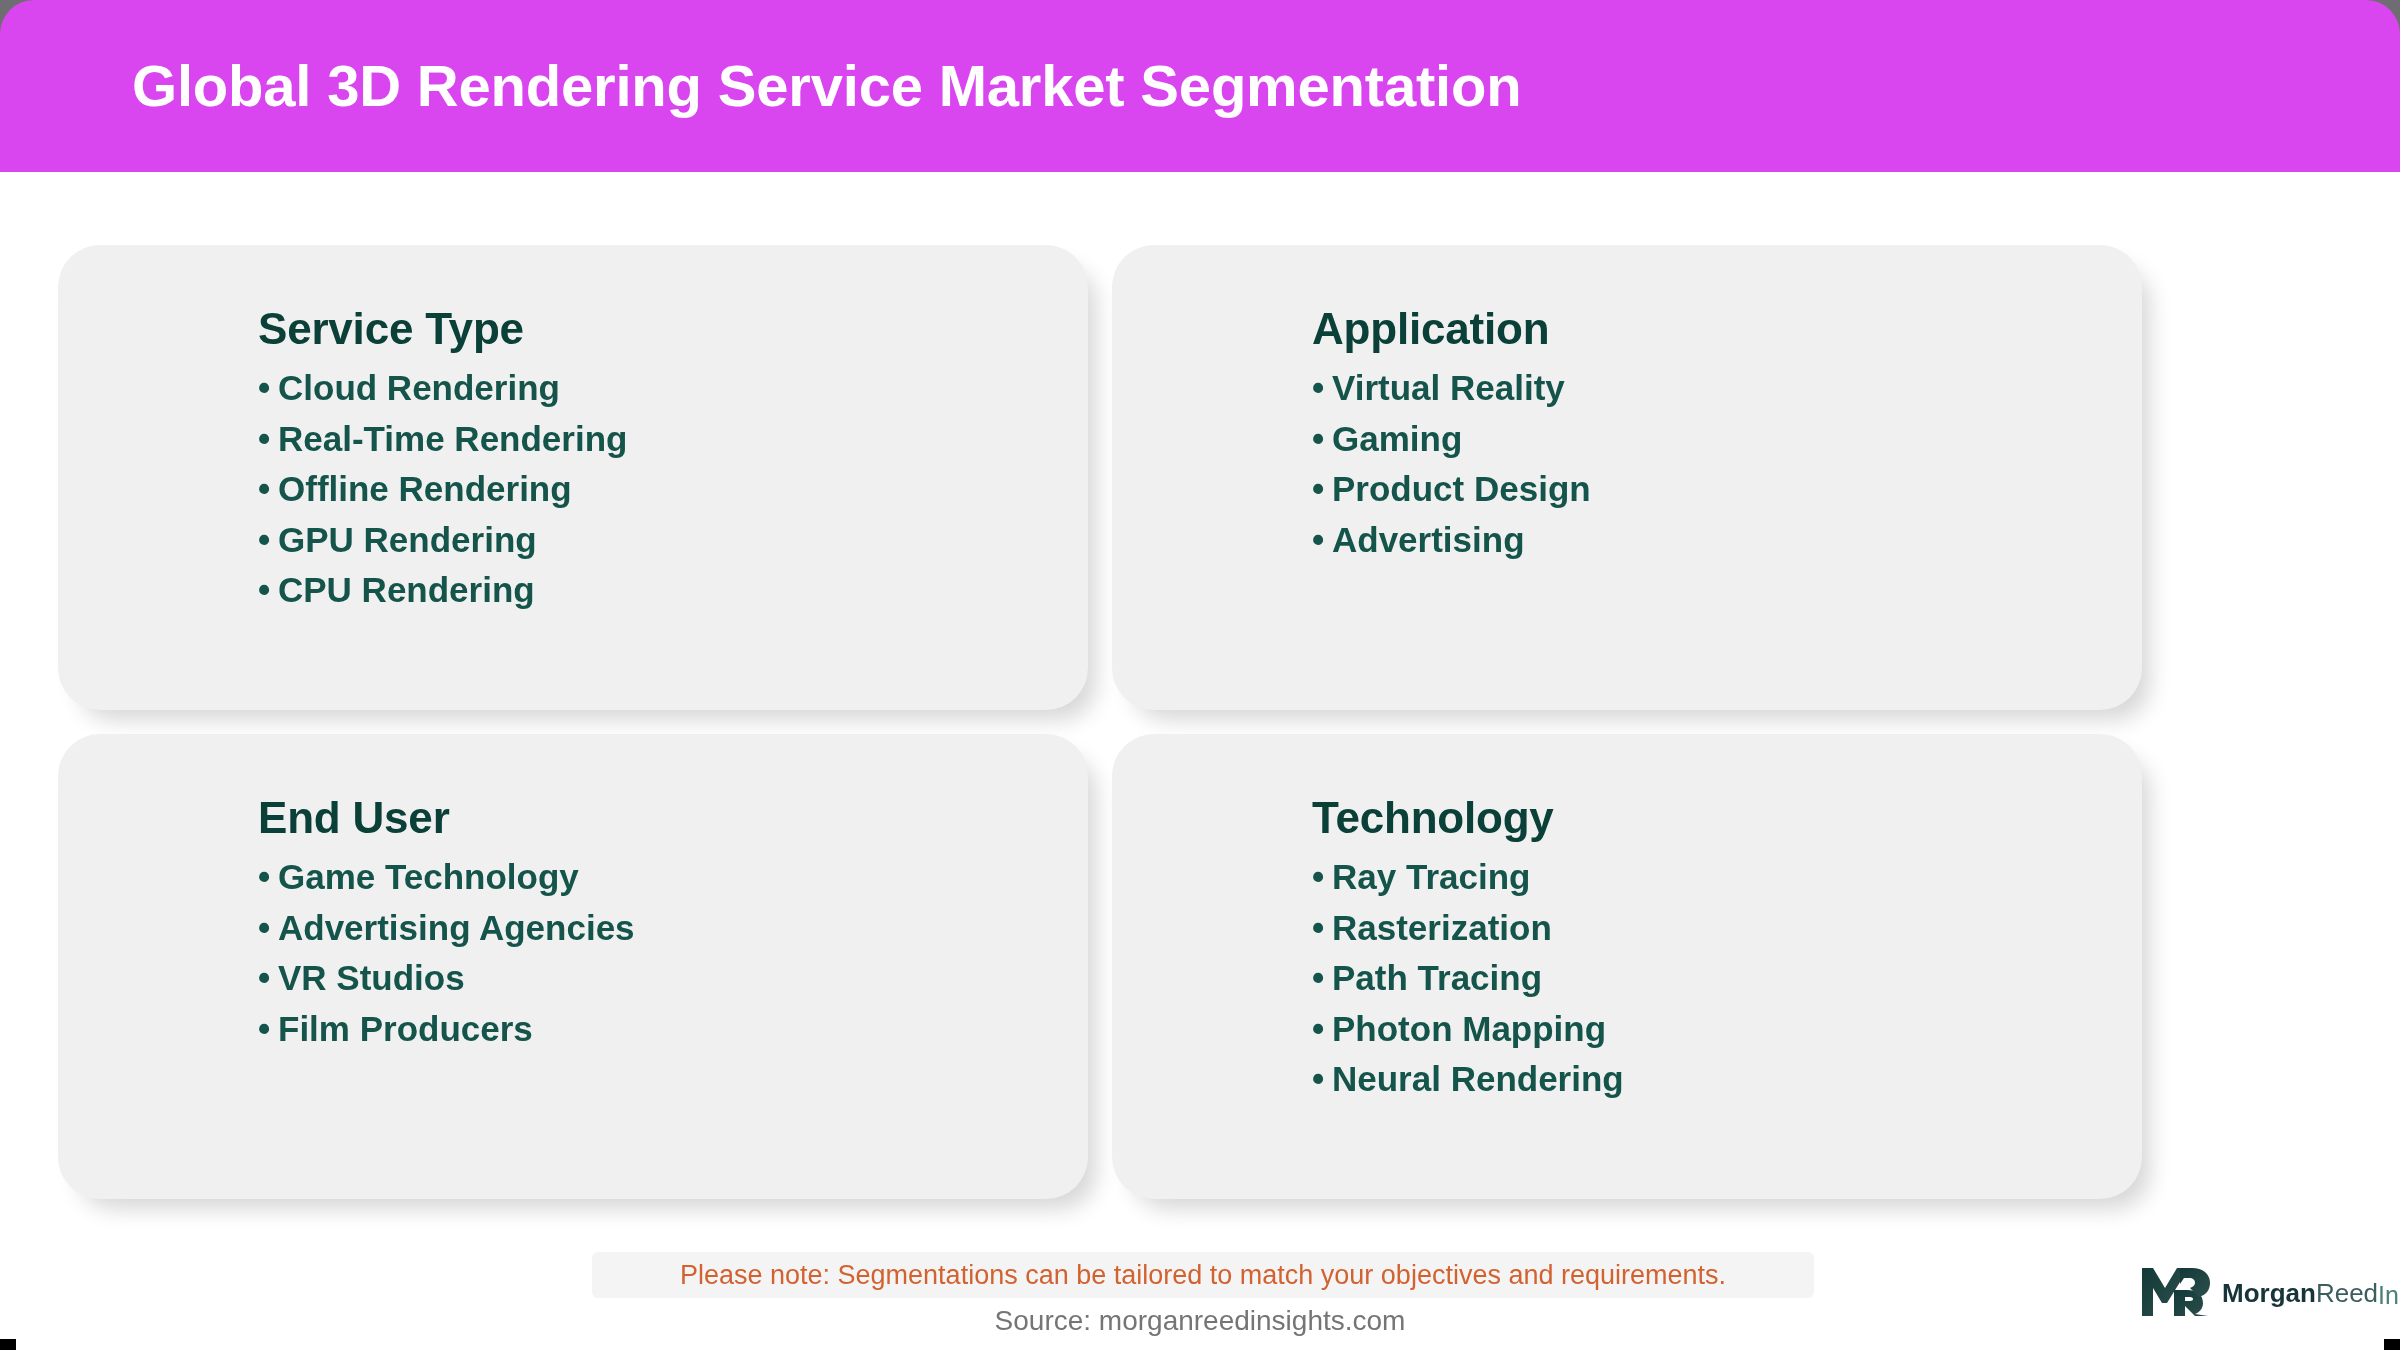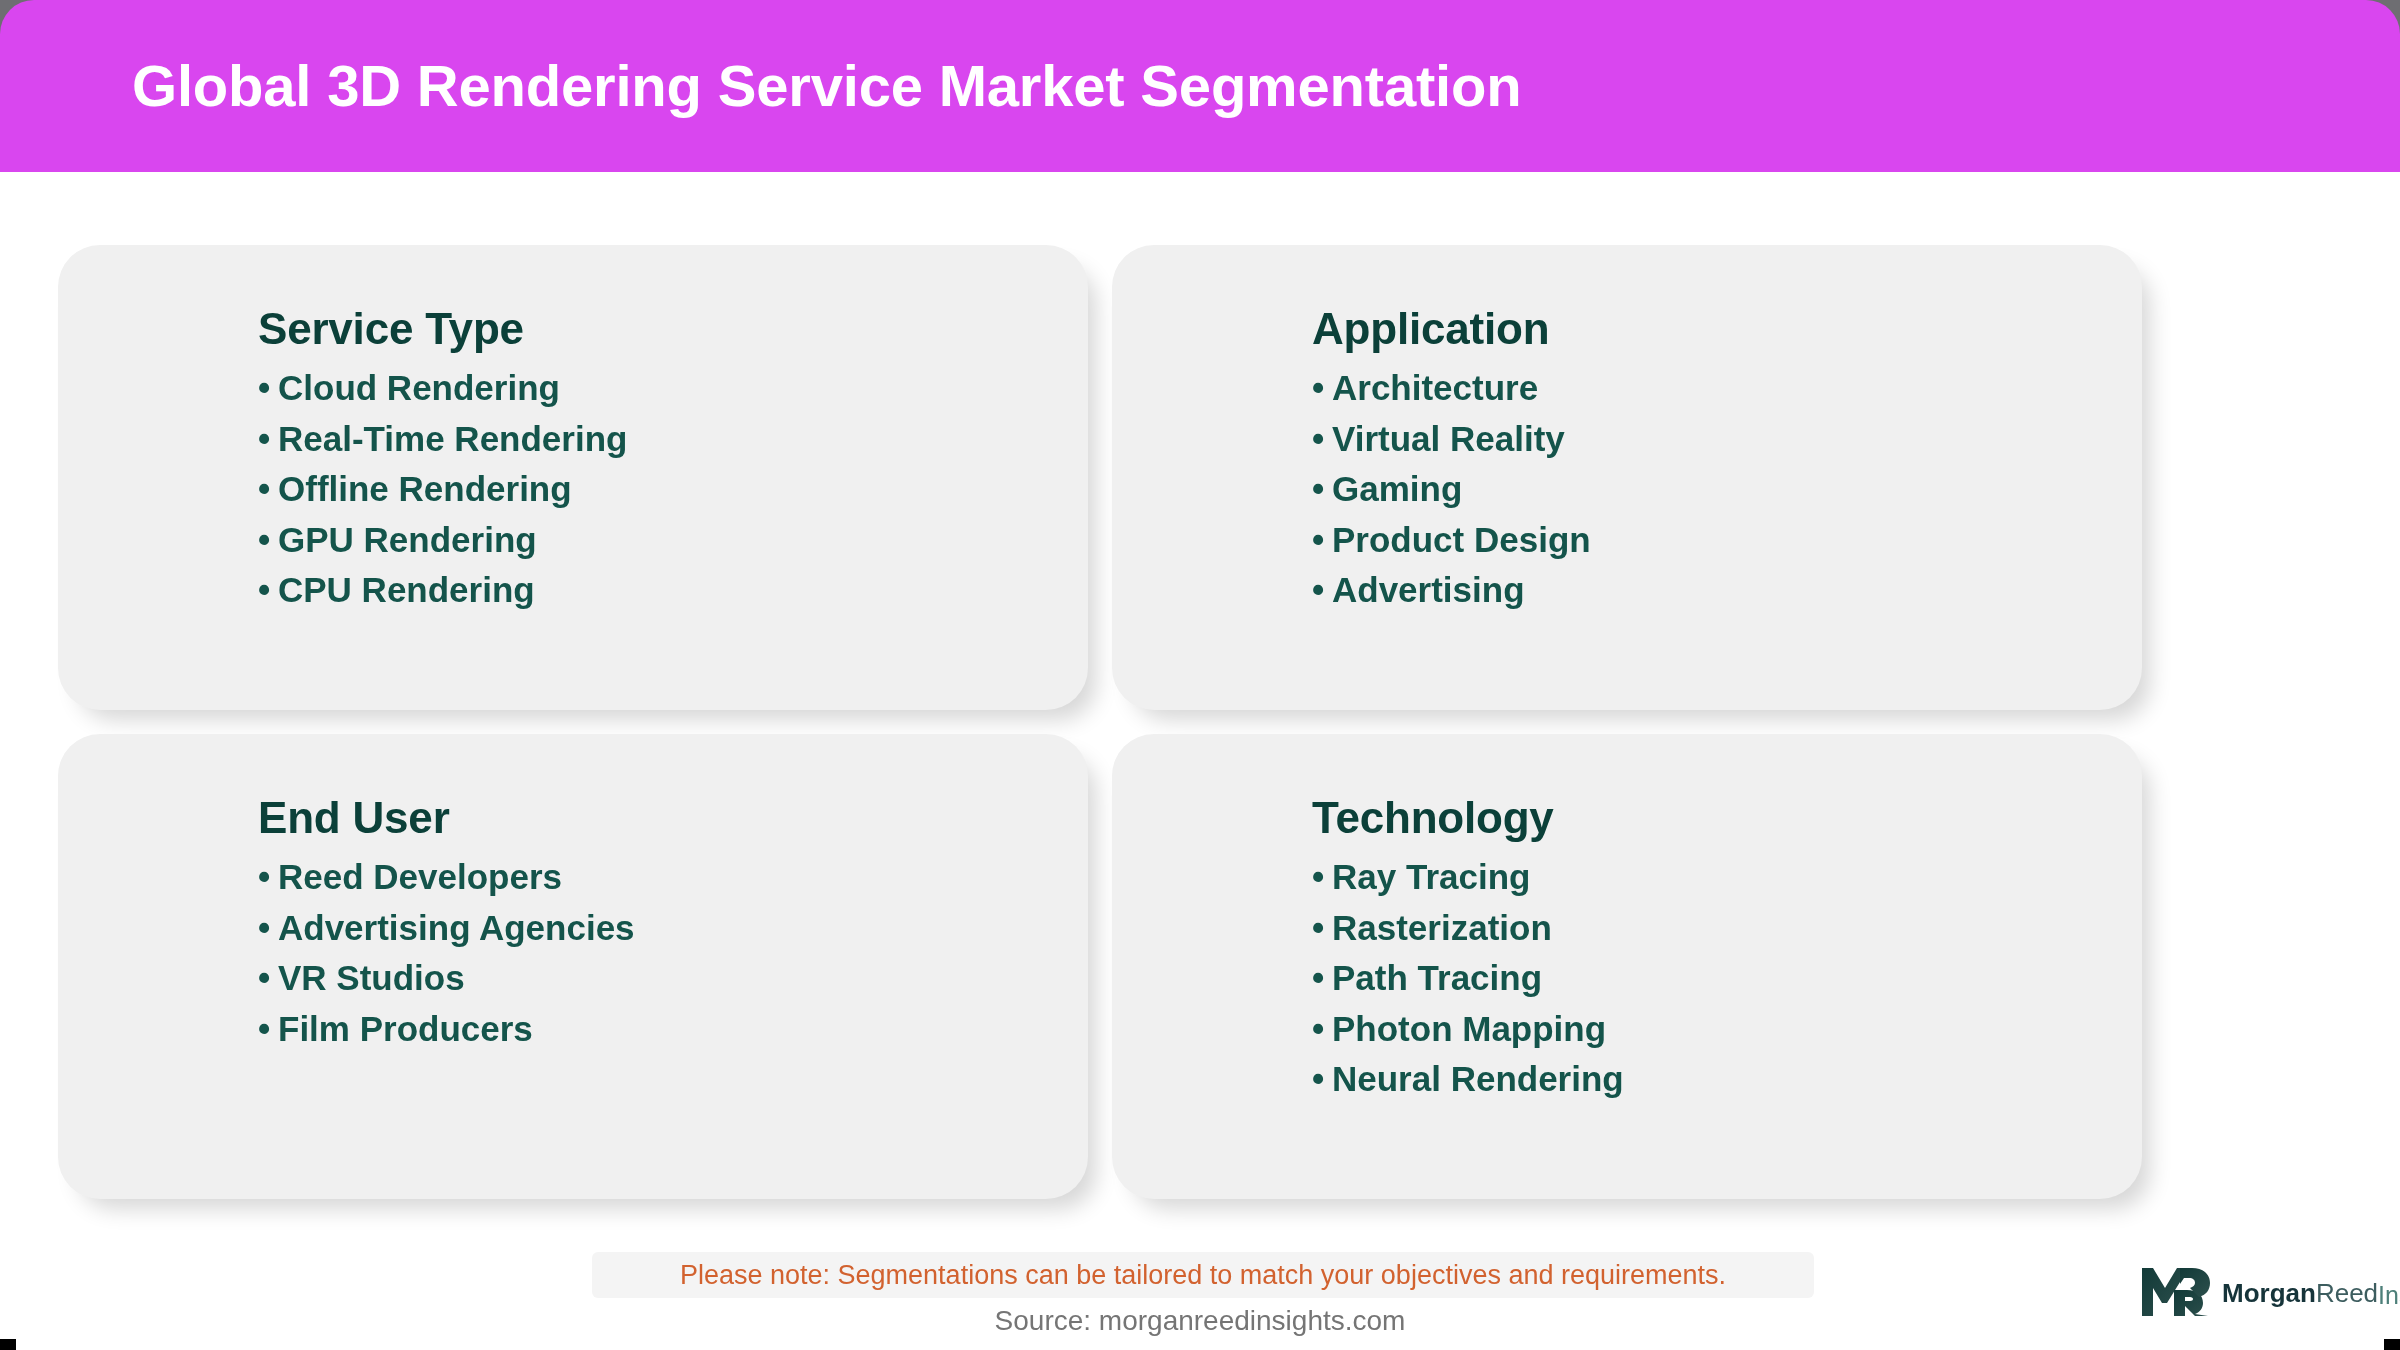--- a/index.html
+++ b/index.html
@@ -192,32 +192,31 @@
       <li><span class="bullet">•</span><span>Real-Time Rendering</span></li>
       <li><span class="bullet">•</span><span>Offline Rendering</span></li>
       <li><span class="bullet">•</span><span>GPU Rendering</span></li>
       <li><span class="bullet">•</span><span>CPU Rendering</span></li>
     </ul>
   </div>
 
   <div class="card">
     <div class="card-title">Application</div>
     <ul class="card-list">
-      <li><span class="bullet">•</span><span>Architecture</span></li>
       <li><span class="bullet">•</span><span>Virtual Reality</span></li>
       <li><span class="bullet">•</span><span>Gaming</span></li>
       <li><span class="bullet">•</span><span>Product Design</span></li>
       <li><span class="bullet">•</span><span>Advertising</span></li>
     </ul>
   </div>
 
   <div class="card">
     <div class="card-title">End User</div>
     <ul class="card-list">
-      <li><span class="bullet">•</span><span>Reed Developers</span></li>
+      <li><span class="bullet">•</span><span>Game Technology</span></li>
       <li><span class="bullet">•</span><span>Advertising Agencies</span></li>
       <li><span class="bullet">•</span><span>VR Studios</span></li>
       <li><span class="bullet">•</span><span>Film Producers</span></li>
     </ul>
   </div>
 
   <div class="card">
     <div class="card-title">Technology</div>
     <ul class="card-list">
       <li><span class="bullet">•</span><span>Ray Tracing</span></li>

